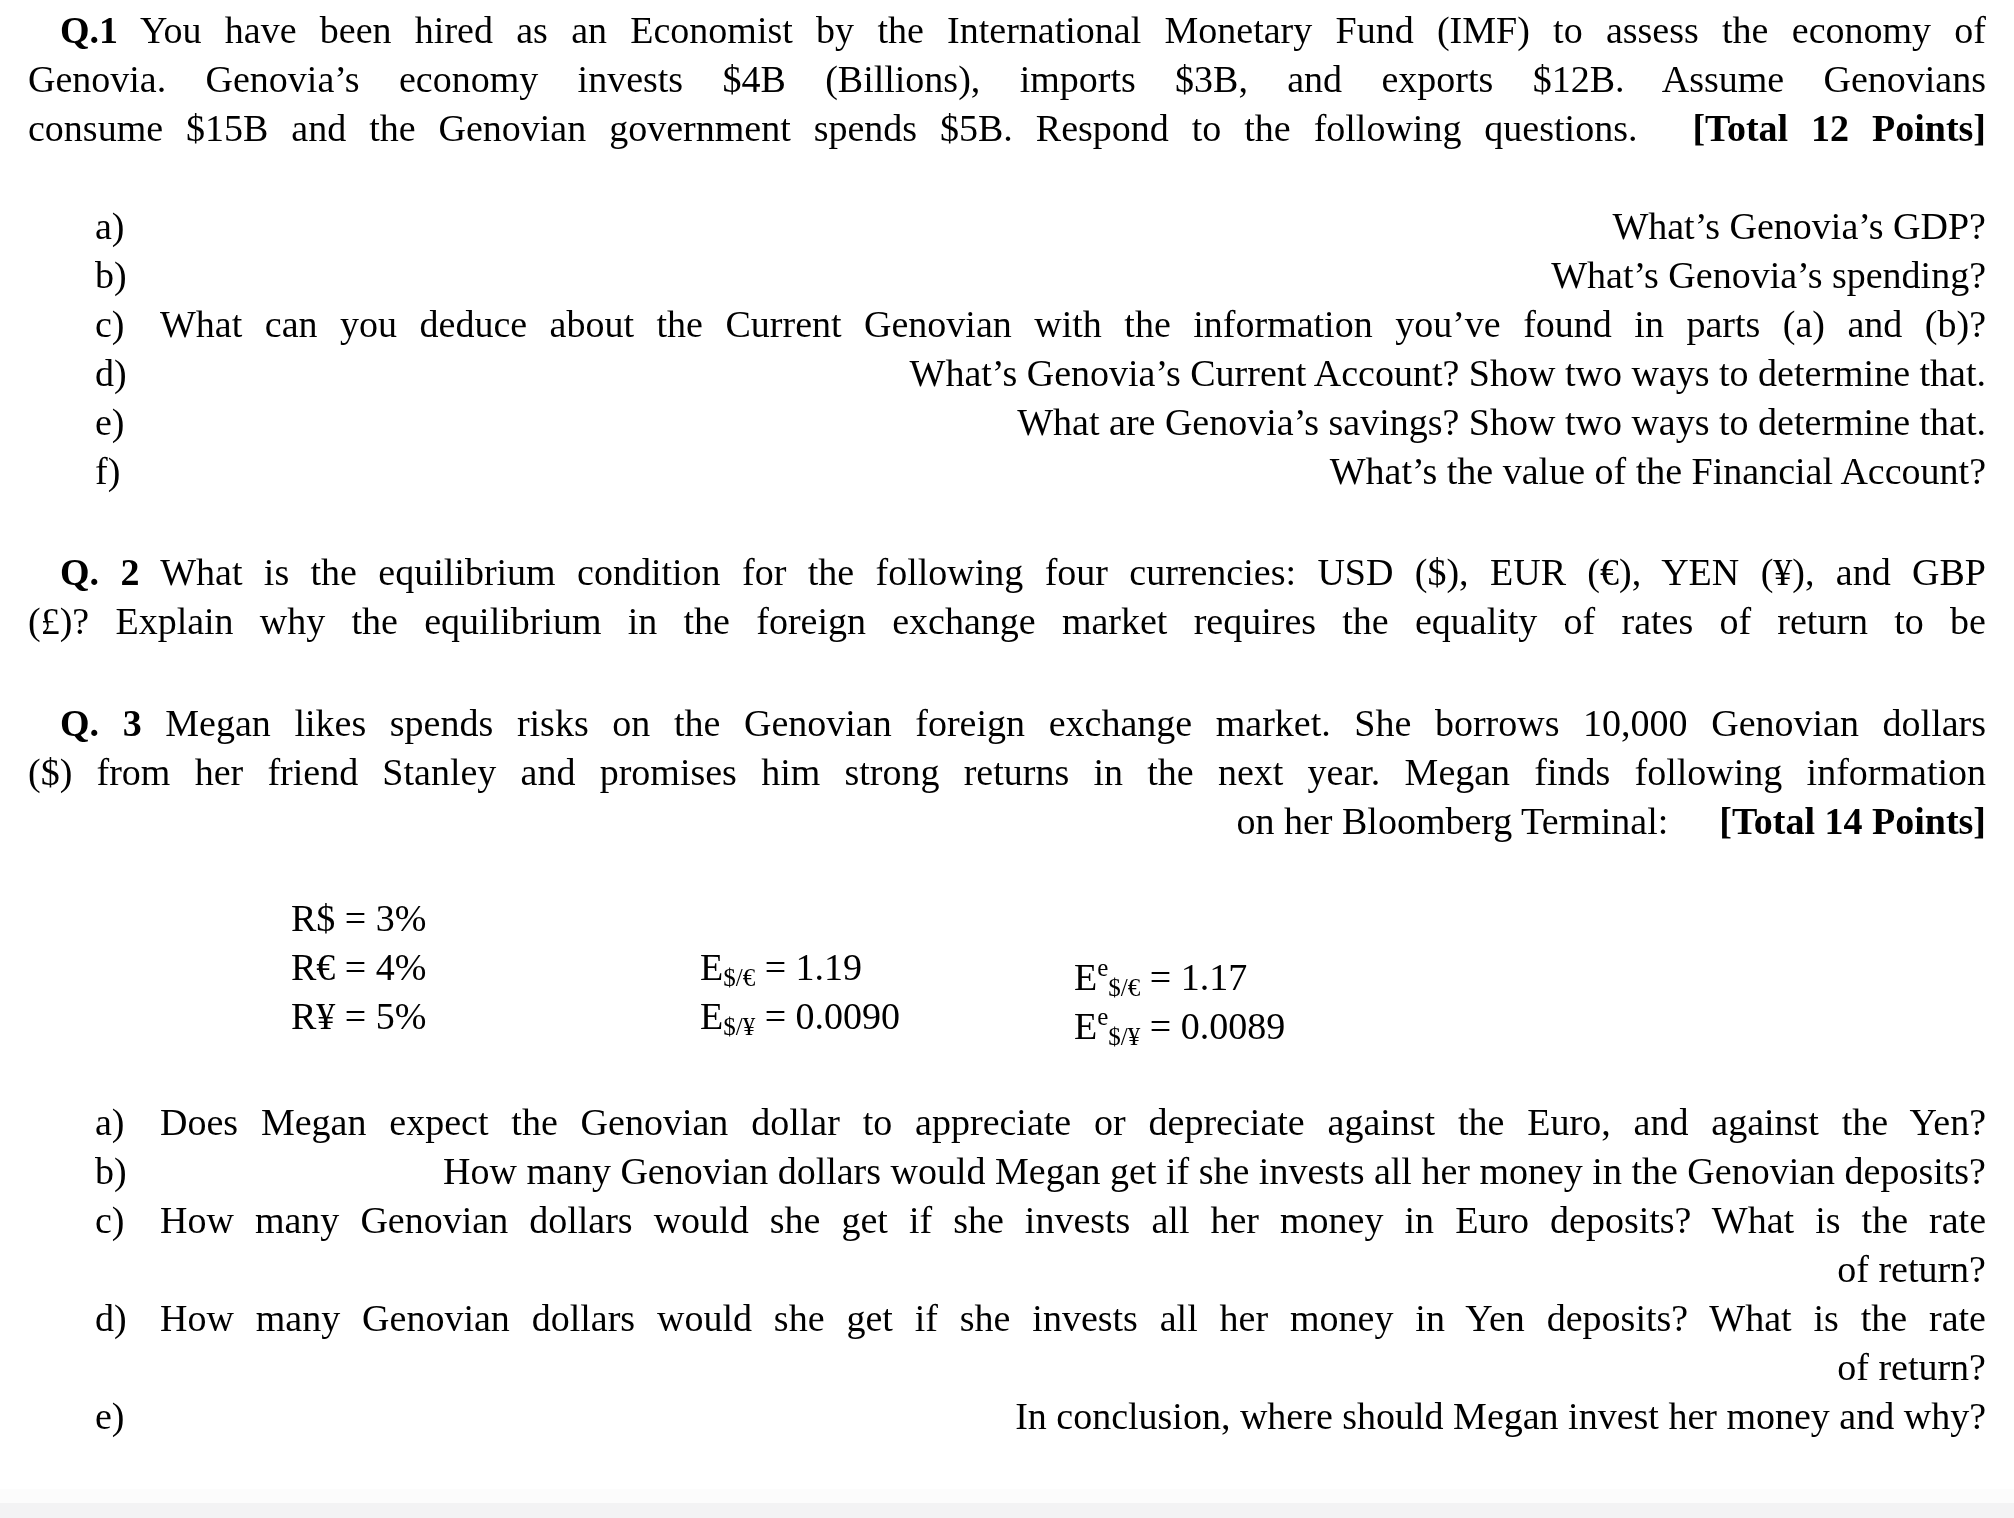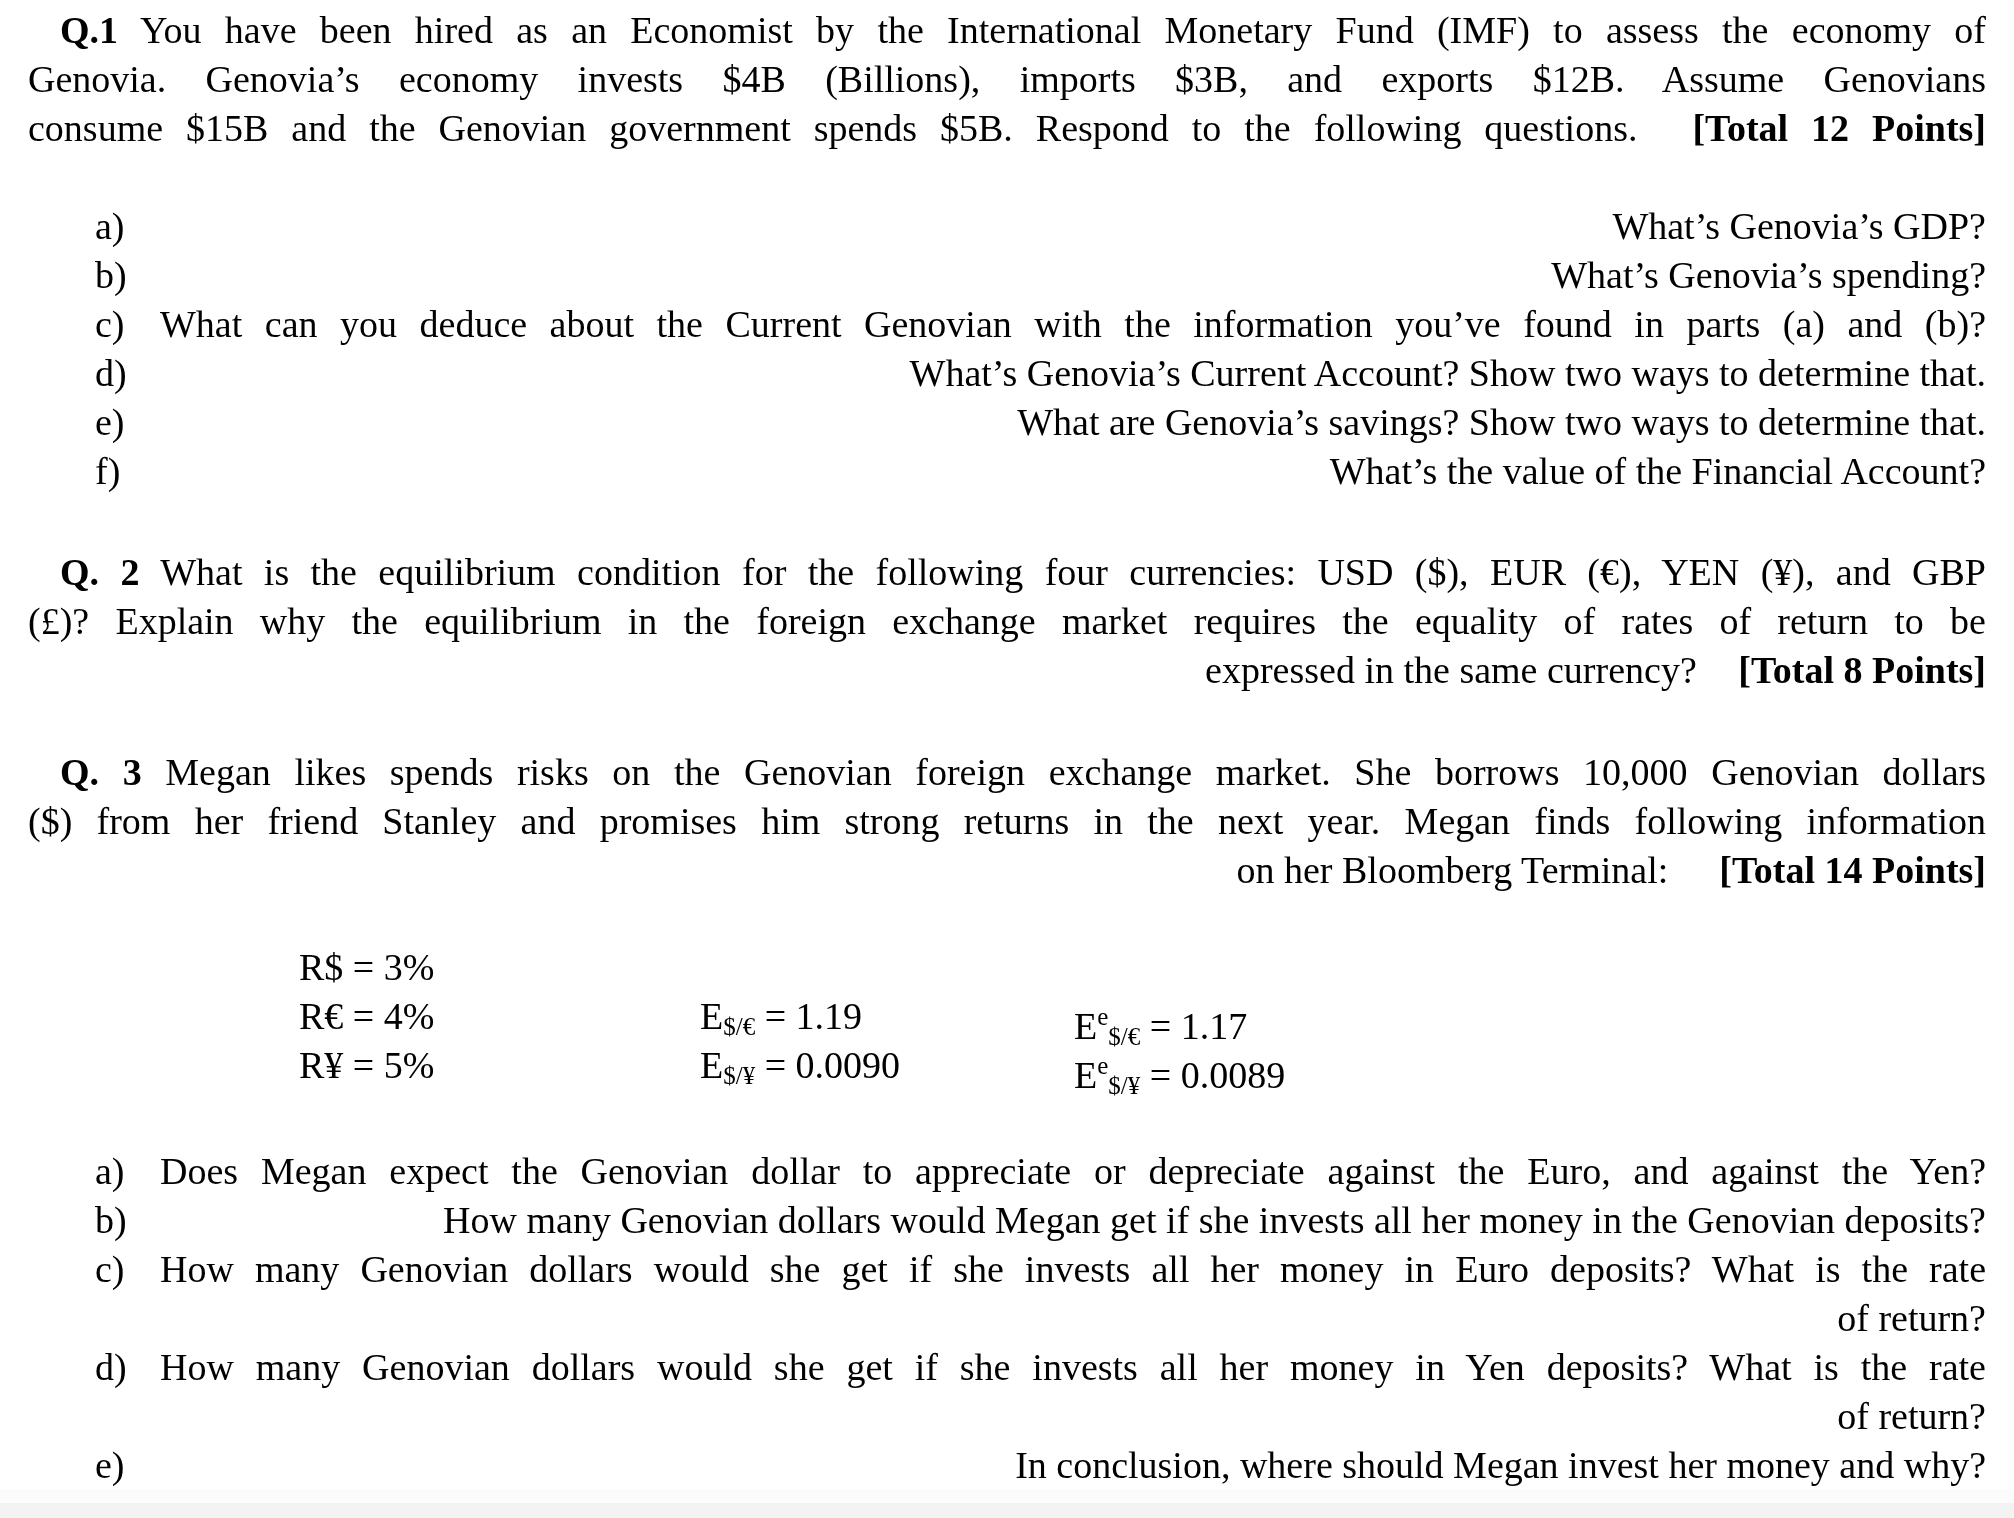--- a/index.html
+++ b/index.html
@@ -43,21 +43,21 @@
   }
   .item .lbl {
     position: absolute;
     left: 67px;
     top: 0;
   }
   b, .b { font-weight: bold; margin-left: 32px; }
   .u { text-underline-offset: 4px; }
   .rrow { position: relative; height: 49px; }
   .rcell { position: absolute; top: 0; white-space: nowrap; }
-  .c1 { left: 271px; }
+  .c1 { left: 263px; }
   .c2 { left: 672px; }
   .c3 { left: 1032px; margin-left: 14px; }
   .sub { font-size: 25px; vertical-align: -6px; }
   .sup { font-size: 25px; vertical-align: 14px; }
   .strip { position: absolute; left: 0; width: 2014px; }
   .strip1 { top: 1489px; height: 14px; background: #fcfcfc; }
   .strip2 { top: 1503px; height: 15px; background: #f3f3f4; }
 </style>
 </head>
 <body>
@@ -93,21 +93,20 @@
     </div>
     <div class="item">
       <span class="lbl">f)</span>
       <div class="ln">What’s the value of the Financial Account?</div>
     </div>
   </div>
 
   <div class="para q2">
     <div class="ln j"><b>Q. 2</b><span> What is the equilibrium condition for the following four currencies: USD ($), EUR (€), YEN (¥), and GBP</span></div>
     <div class="ln j"><span>(£)? </span><span class="u">Explain</span><span> why the equilibrium in the foreign exchange market requires the equality of rates of return to be</span></div>
-    <div class="ln"><span>expressed in the same currency? </span><b>[Total 8 Points]</b></div>
   </div>
 
   <div class="para q3">
     <div class="ln j"><b>Q. 3</b><span> Megan likes spends risks on the Genovian foreign exchange market. She borrows 10,000 Genovian dollars</span></div>
     <div class="ln j"><span>($) from her friend Stanley and promises him strong returns in the next year. Megan finds following information</span></div>
     <div class="ln"><span>on her Bloomberg Terminal:&nbsp; </span><b>[Total 14 Points]</b></div>
   </div>
 
   <div class="rates">
     <div class="rrow">

